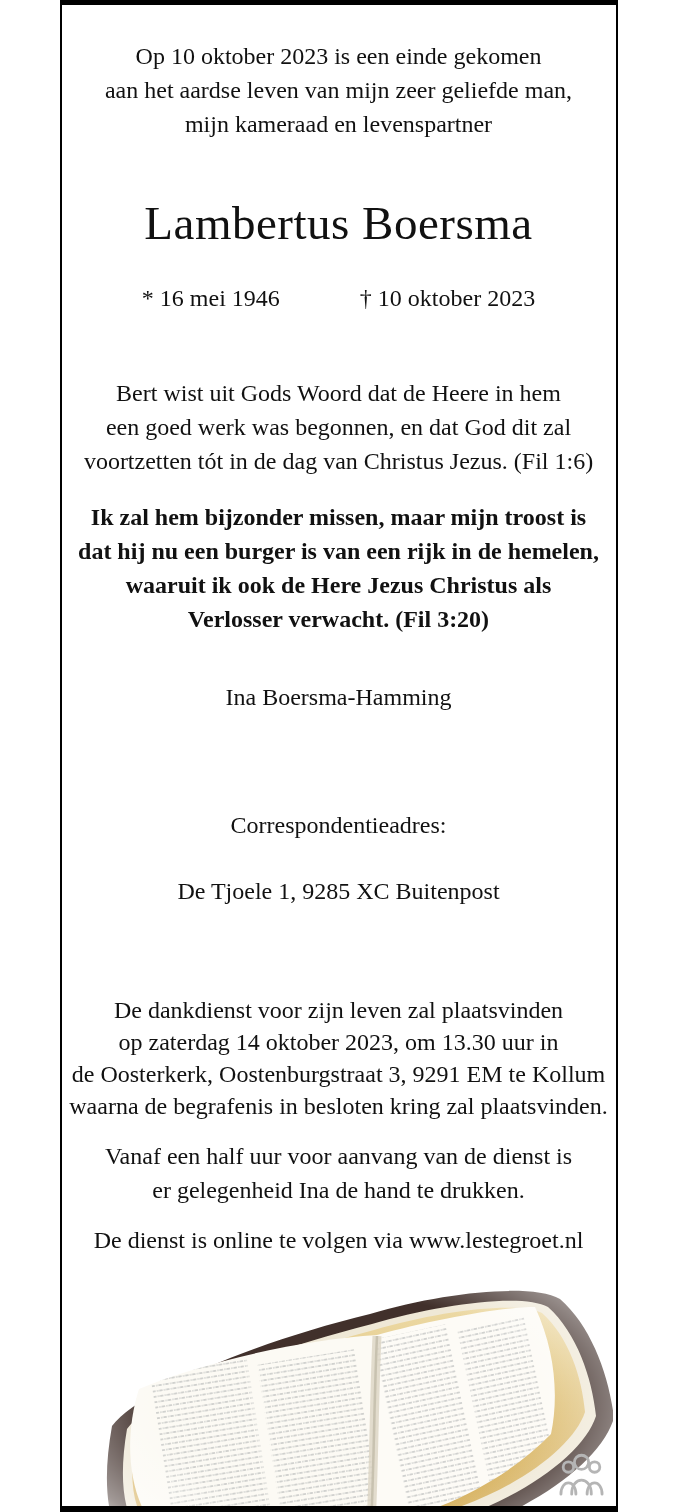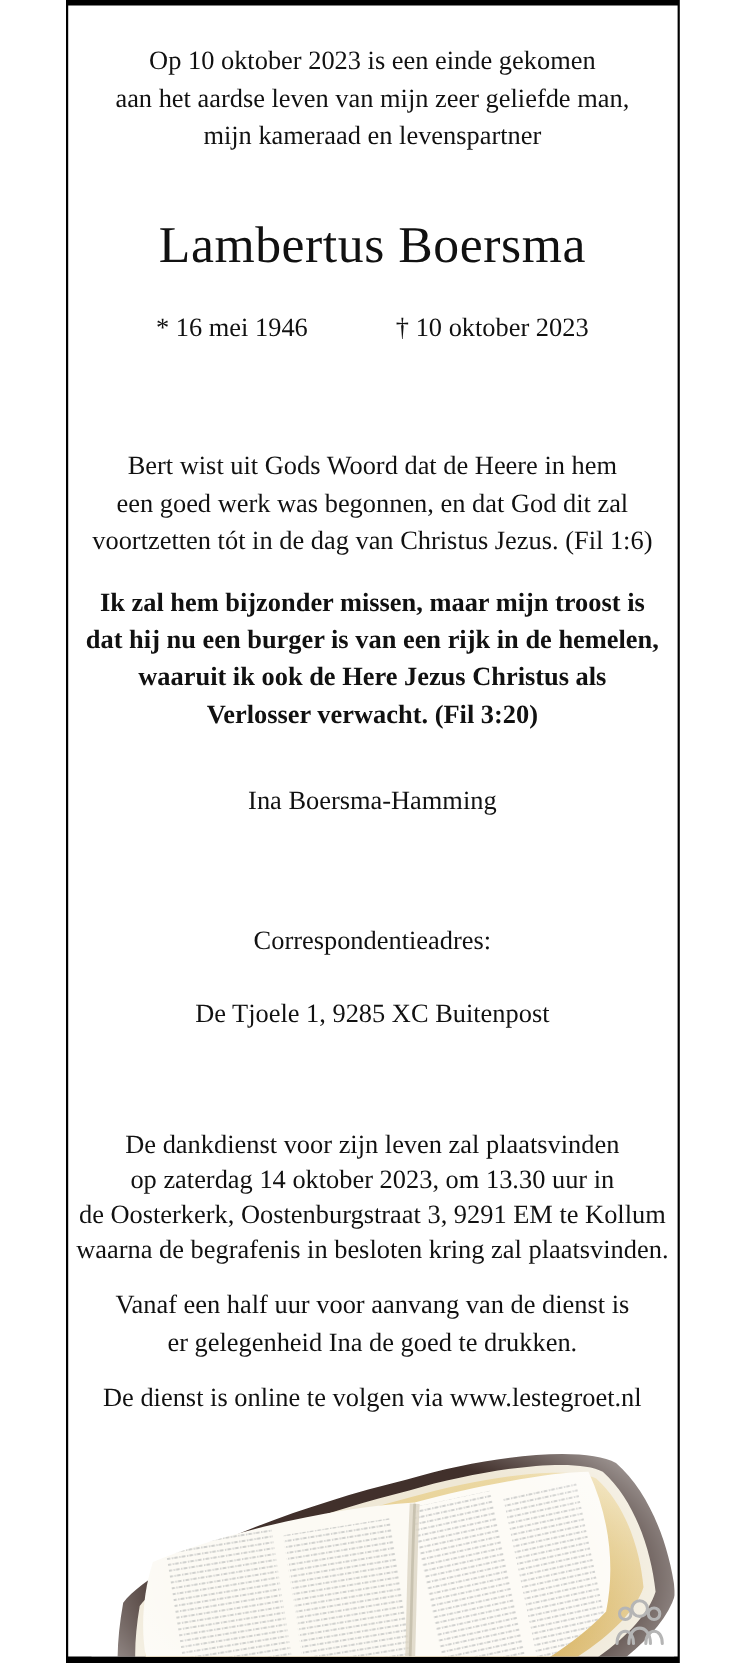--- a/index.html
+++ b/index.html
@@ -38,21 +38,21 @@
   }
   .dates {
     margin-top: 25px;
     display: flex;
     justify-content: center;
     gap: 80px;
     font-size: 24px;
     line-height: 34px;
     text-align: right;
   }
-  .quote1     { margin-top: 92px; }
+  .quote1     { margin-top: 61px; }
   .quote2     { margin-top: 22px; font-weight: bold; }
   .signatory  { margin-top: 44px; }
   .corresp    { margin-top: 61px; }
   .corresp div{ line-height: 32px; }
   .service    { margin-top: 53px; line-height: 32px; }
   .condolence { margin-top: 17px; }
   .online     { margin-top: 16px; }
 
   .bible {
     margin-top: 21px;
@@ -101,21 +101,21 @@
     <div>Correspondentieadres:</div>
     <div>De Tjoele 1, 9285 XC Buitenpost</div>
   </div>
 
   <p class="body service">De dankdienst voor zijn leven zal plaatsvinden
 op zaterdag 14 oktober 2023, om 13.30 uur in
 de Oosterkerk, Oostenburgstraat 3, 9291 EM te Kollum
 waarna de begrafenis in besloten kring zal plaatsvinden.</p>
 
   <p class="body condolence">Vanaf een half uur voor aanvang van de dienst is
-er gelegenheid Ina de goed te drukken.</p>
+er gelegenheid Ina de hand te drukken.</p>
 
   <p class="body online">De dienst is online te volgen via www.lestegroet.nl</p>
 
   <div class="bible">
     <svg width="530" height="300" viewBox="0 0 530 300" aria-hidden="true">
       <defs>
         <linearGradient id="goldg" x1="0" y1="0" x2="0" y2="1">
           <stop offset="0" stop-color="#ecd9a4"></stop>
           <stop offset="1" stop-color="#d3aa52"></stop>
         </linearGradient>

